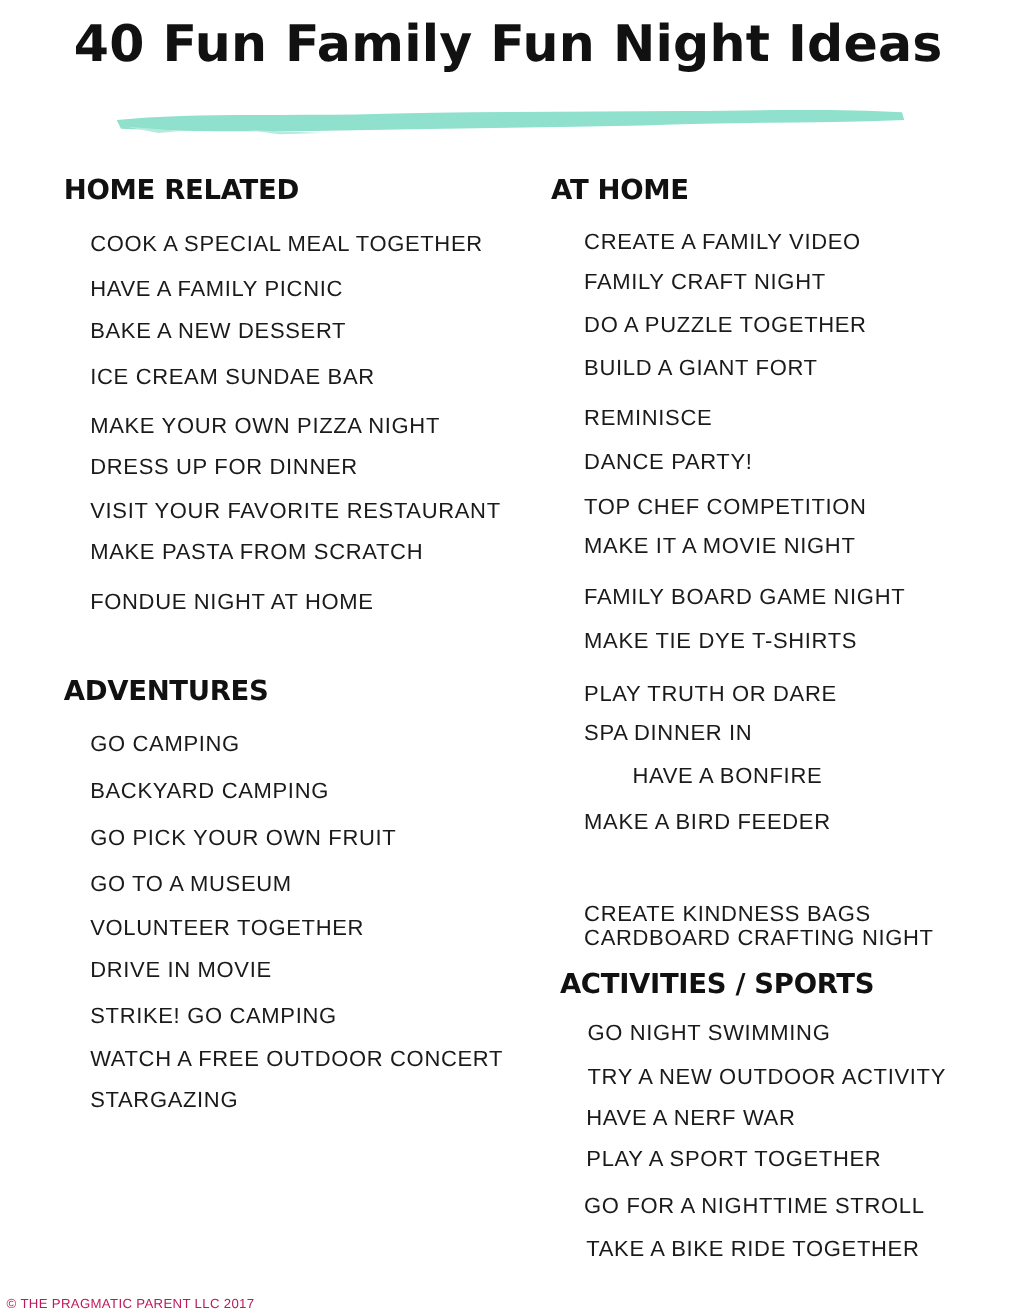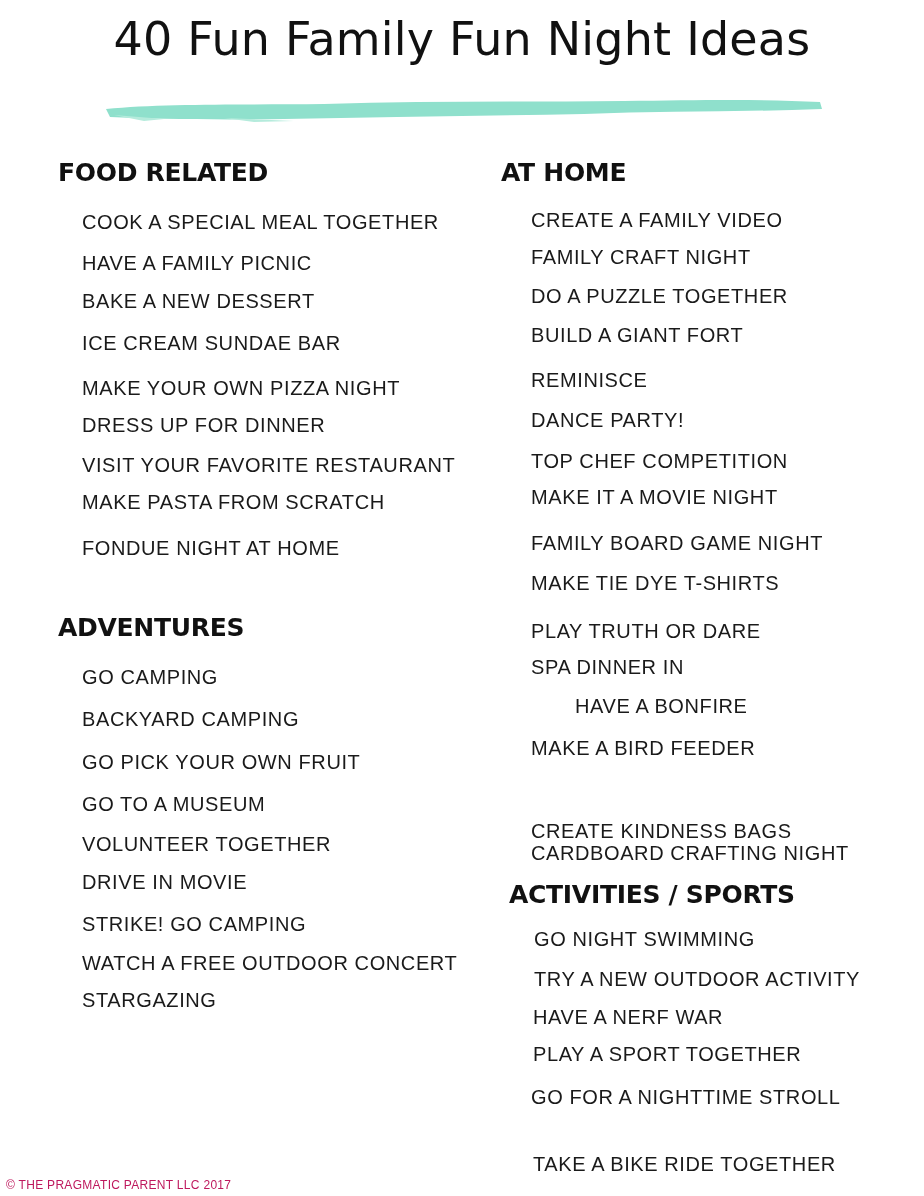--- a/index.html
+++ b/index.html
@@ -1,33 +1,33 @@
 <!DOCTYPE html>
 <html><head>
 <meta charset="utf-8">
 <style>
   html, body { margin: 0; padding: 0; background: #ffffff; }
   body { width: 924px; height: 1196px; position: relative; overflow: hidden; font-family: "Liberation Sans", "DejaVu Sans", sans-serif; color: #151515; }
-  .title { position: absolute; left: 0; top: 12px; width: 924px; text-align: center; font-size: 46px; font-weight: normal; letter-spacing: 0.2px; color: #111; font-family: "DejaVu Sans", sans-serif; }
+  .title { position: absolute; left: 0; top: 12px; width: 924px; text-align: center; font-size: 46px; font-weight: bold; letter-spacing: 0.2px; color: #111; font-family: "DejaVu Sans", sans-serif; }
   .stroke { position: absolute; left: 104px; top: 97px; width: 720px; height: 26px; }
   .heading { position: absolute; font-size: 25px; font-weight: bold; color: #111; font-family: "DejaVu Sans", sans-serif; letter-spacing: -0.3px; }
   .item { position: absolute; font-size: 20px; color: #1a1a1a; letter-spacing: 0.6px; white-space: nowrap; }
   .footer { position: absolute; left: 6px; top: 1178px; font-size: 12px; color: #be185d; letter-spacing: 0.3px; }
 </style>
 </head>
 <body>
 
 <div class="title">40 Fun Family Fun Night Ideas</div>
 
 <svg class="stroke" viewBox="0 0 720 26" preserveAspectRatio="none">
   <path d="M2,12 C60,6 140,8 220,7 C320,4 420,5 520,4 C600,3 660,2 716,5 L718,12 C640,15 560,14 480,17 C380,19 280,20 180,22 C110,23 50,22 6,20 Z" fill="#8fe0cc"></path>
   <path d="M10,18 L60,22 L40,24 Z M120,21 L190,24 L150,25 Z" fill="#b5ebdc"></path>
 </svg>
 
-<div class="heading" style="left:58px;top:158px;">FOOD RELATED</div>
+<div class="heading" style="left:58px;top:158px;">HOME RELATED</div>
 <div class="item" style="left:82px;top:211px;">COOK A SPECIAL MEAL TOGETHER</div>
 <div class="item" style="left:82px;top:252px;">HAVE A FAMILY PICNIC</div>
 <div class="item" style="left:82px;top:290px;">BAKE A NEW DESSERT</div>
 <div class="item" style="left:82px;top:332px;">ICE CREAM SUNDAE BAR</div>
 <div class="item" style="left:82px;top:377px;">MAKE YOUR OWN PIZZA NIGHT</div>
 <div class="item" style="left:82px;top:414px;">DRESS UP FOR DINNER</div>
 <div class="item" style="left:82px;top:454px;">VISIT YOUR FAVORITE RESTAURANT</div>
 <div class="item" style="left:82px;top:491px;">MAKE PASTA FROM SCRATCH</div>
 <div class="item" style="left:82px;top:537px;">FONDUE NIGHT AT HOME</div>
 
@@ -59,15 +59,15 @@
 <div class="item" style="left:531px;top:737px;">MAKE A BIRD FEEDER</div>
 <div class="item" style="left:531px;top:820px;margin-top:22px;">CARDBOARD CRAFTING NIGHT</div>
 <div class="item" style="left:531px;top:820px;">CREATE KINDNESS BAGS</div>
 
 <div class="heading" style="left:509px;top:880px;">ACTIVITIES / SPORTS</div>
 <div class="item" style="left:534px;top:928px;">GO NIGHT SWIMMING</div>
 <div class="item" style="left:534px;top:968px;">TRY A NEW OUTDOOR ACTIVITY</div>
 <div class="item" style="left:533px;top:1006px;">HAVE A NERF WAR</div>
 <div class="item" style="left:533px;top:1043px;">PLAY A SPORT TOGETHER</div>
 <div class="item" style="left:531px;top:1086px;">GO FOR A NIGHTTIME STROLL</div>
-<div class="item" style="left:533px;top:1125px;margin-top:28px;">TAKE A BIKE RIDE TOGETHER</div>
+<div class="item" style="left:533px;top:1125px;">TAKE A BIKE RIDE TOGETHER</div>
 
 <div class="footer">© THE PRAGMATIC PARENT LLC 2017</div>
 
 </body></html>

